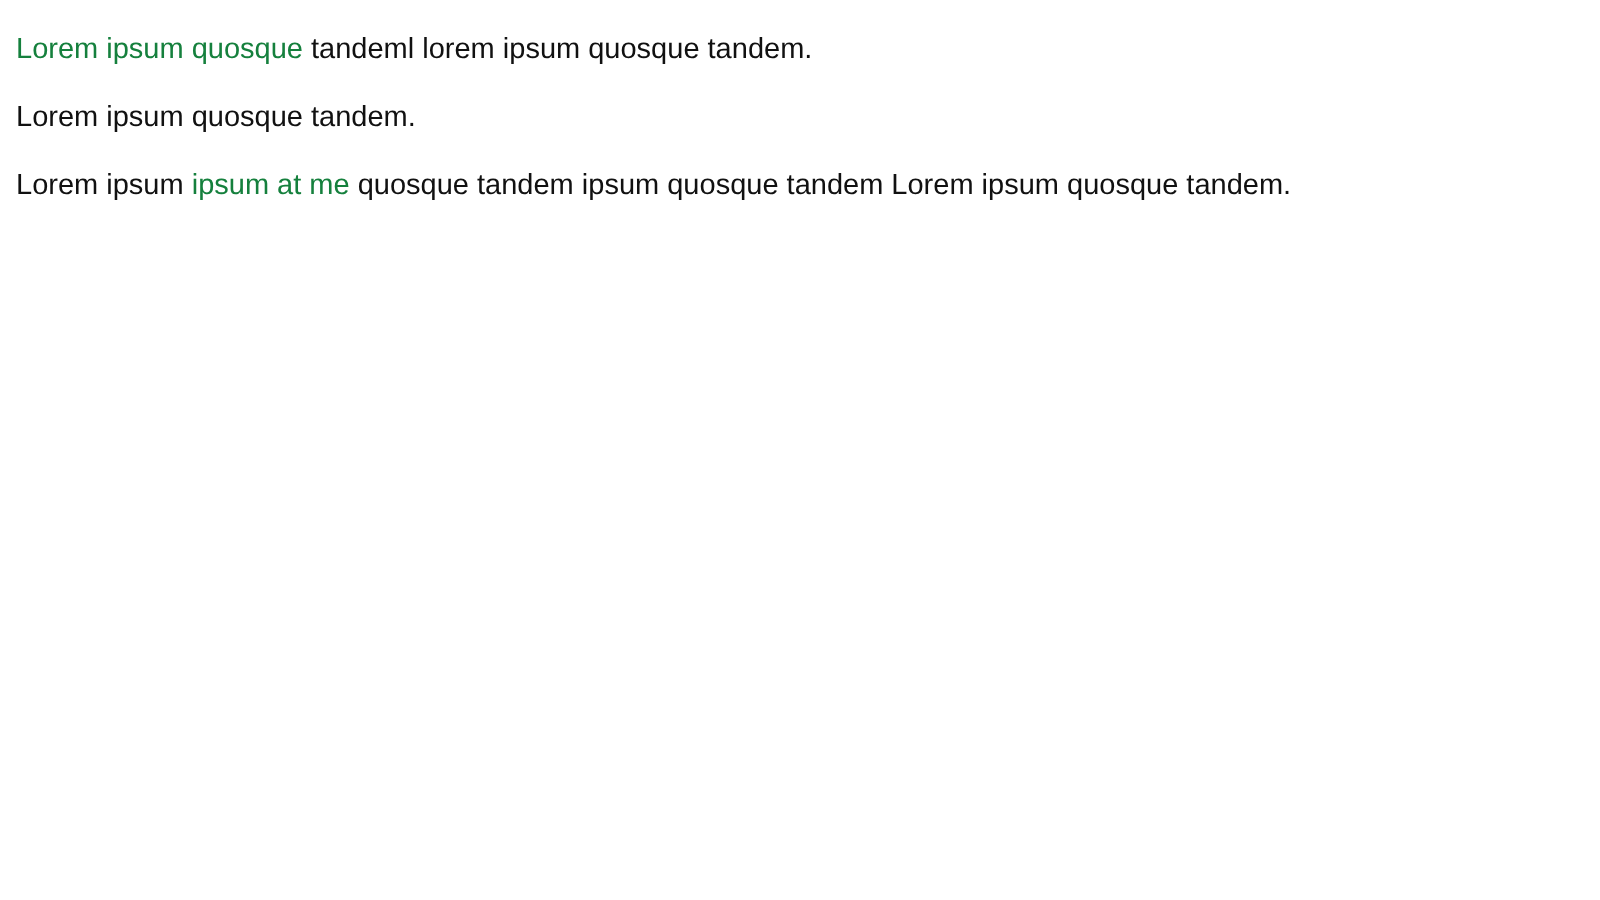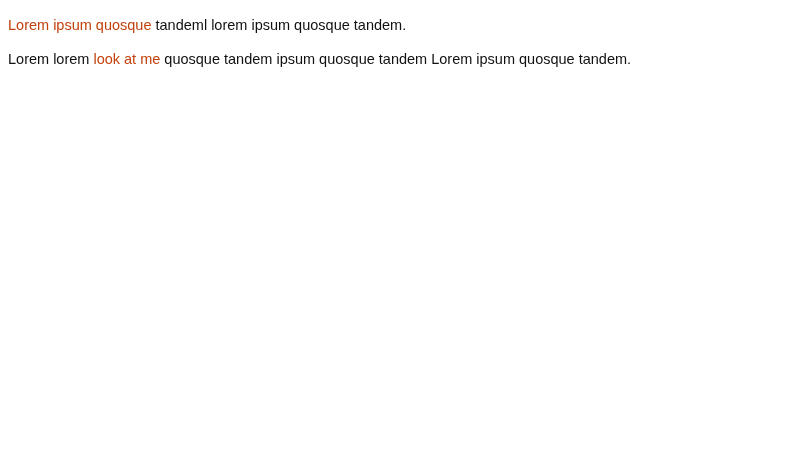--- a/index.html
+++ b/index.html
@@ -23,35 +23,38 @@
   p.para {
     margin: 0 0 1em 0;
     font-size: 14.5px;
     line-height: 1.35;
     color: #111111;
   }
   p.para:last-child {
     margin-bottom: 0;
   }
   a.link {
-    color: #c2410c;
+    color: #15803d;
     text-decoration: none;
     cursor: pointer;
   }
   .seg {
     white-space: pre-wrap;
   }
 </style>
 </head>
 <body>
 
 <div class="page">
 
   <p class="para">
     <a class="link" href="#">Lorem ipsum quosque</a><span class="seg"> tandeml lorem ipsum quosque tandem.</span>
   </p>
 
+  <p class="para">
+    <span class="seg">Lorem ipsum quosque tandem.</span>
+  </p>
 
   <p class="para">
-    <span class="seg">Lorem lorem </span><a class="link" href="#">look at me</a><span class="seg"> quosque tandem ipsum quosque tandem Lorem ipsum quosque tandem.</span>
+    <span class="seg">Lorem ipsum </span><a class="link" href="#">ipsum at me</a><span class="seg"> quosque tandem ipsum quosque tandem Lorem ipsum quosque tandem.</span>
   </p>
 
 </div>
 
 </body></html>

